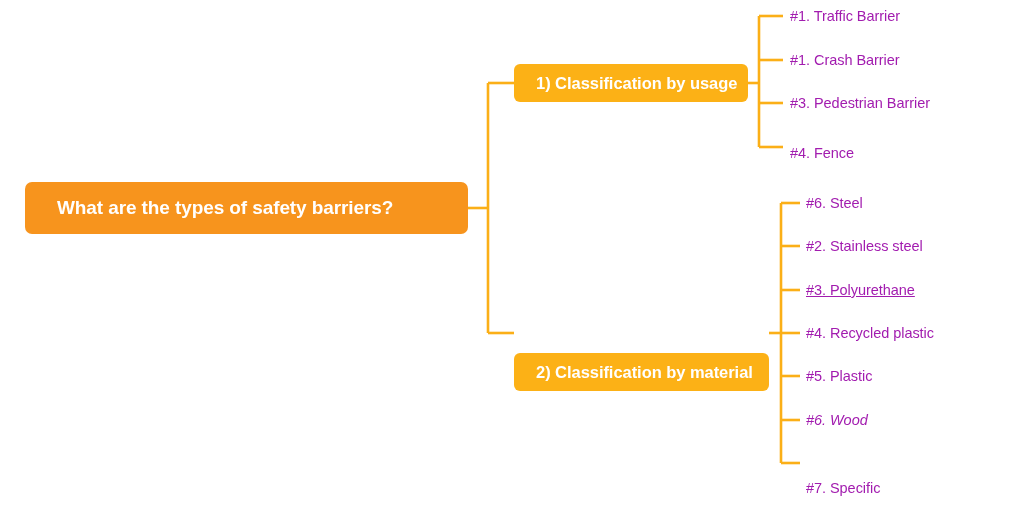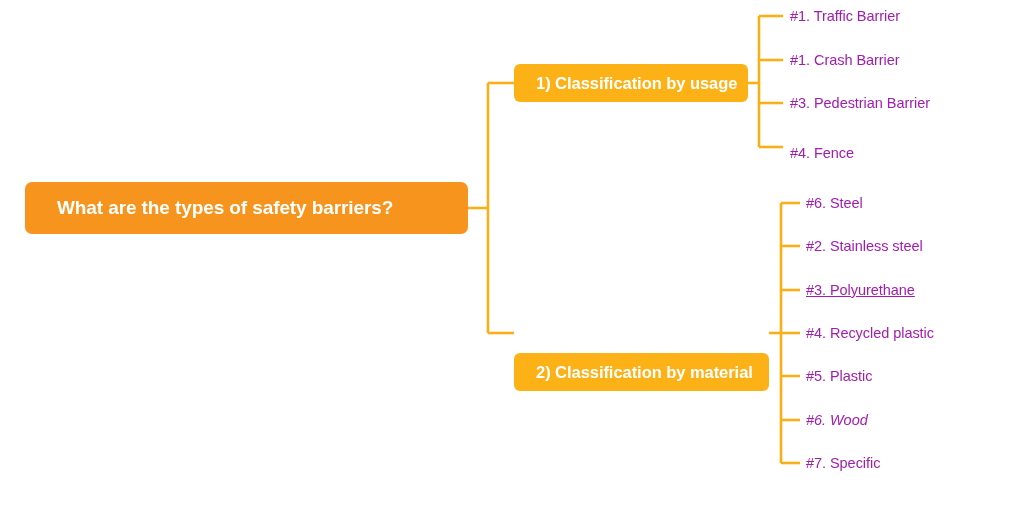--- a/index.html
+++ b/index.html
@@ -142,15 +142,15 @@
   <div class="leaf" style="left:790px; top:60px;">#1. Crash Barrier</div>
   <div class="leaf" style="left:790px; top:103px;">#3. Pedestrian Barrier</div>
   <div class="leaf" style="left:790px; top:147px;margin-top:6px;">#4. Fence</div>
 
   <div class="leaf" style="left:806px; top:203px;">#6. Steel</div>
   <div class="leaf" style="left:806px; top:246px;">#2. Stainless steel</div>
   <div class="leaf" style="left:806px; top:290px;text-decoration:underline;">#3. Polyurethane</div>
   <div class="leaf" style="left:806px; top:333px;">#4. Recycled plastic</div>
   <div class="leaf" style="left:806px; top:376px;">#5. Plastic</div>
   <div class="leaf" style="left:806px; top:420px;font-style:italic;">#6. Wood</div>
-  <div class="leaf" style="left:806px; top:463px;">#7. Specific</div>
+  <div class="leaf" style="left:806px; top:488px;">#7. Specific</div>
 
 </div>
 
 </body></html>

